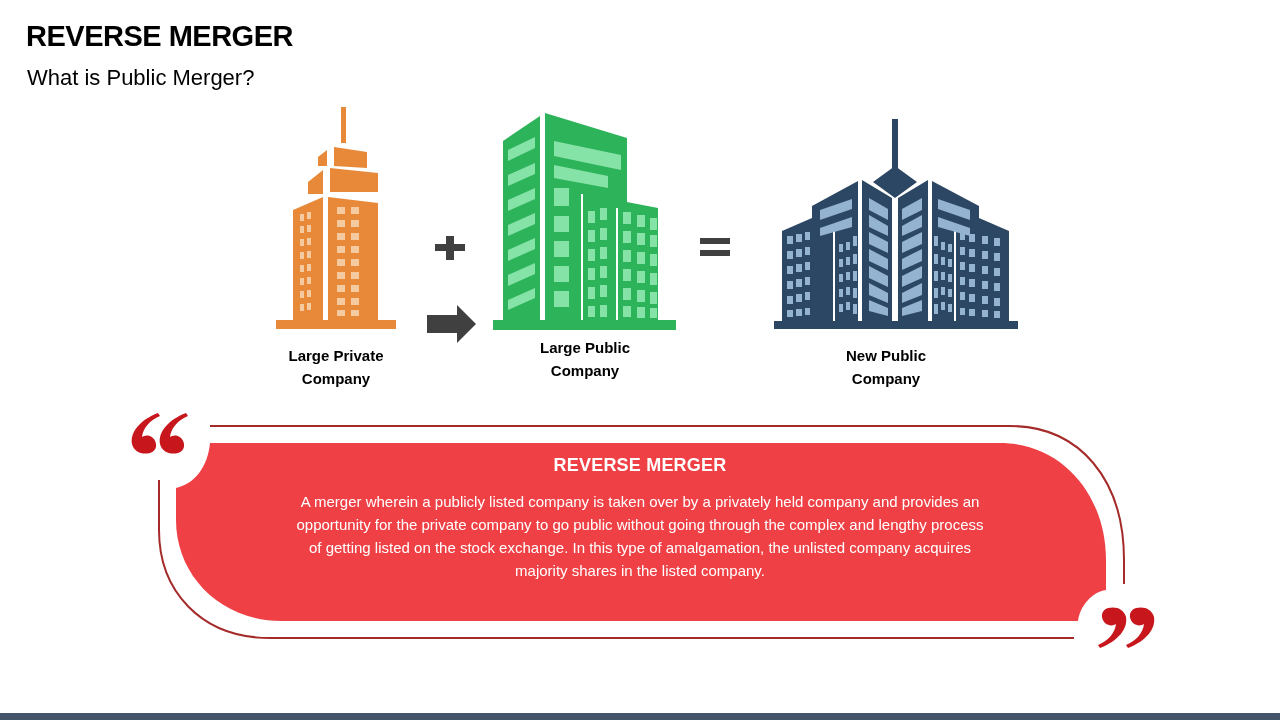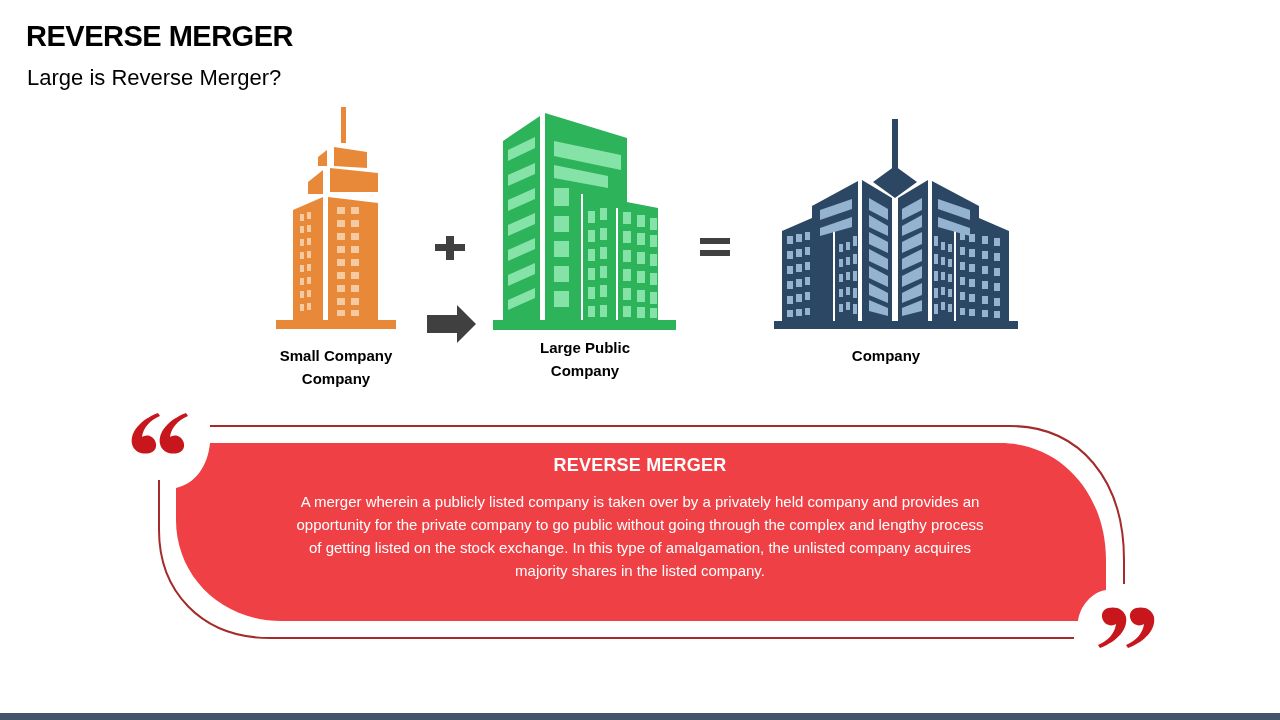--- a/index.html
+++ b/index.html
@@ -38,21 +38,21 @@
     }
     .bottom-bar {
       position: absolute; left: 0; top: 713px; width: 1280px; height: 7px;
       background: #44546a;
     }
   </style>
 </head>
 <body>
 
 <h1 class="title">REVERSE MERGER</h1>
-<h2 class="subtitle" style="font-weight:normal;">Large is Reverse Merger?</h2>
+<h2 class="subtitle" style="font-weight:normal;">What is Public Merger?</h2>
 
 <svg class="icon-abs" style="left:270px;top:100px;" width="135" height="232" viewBox="0 0 135 232">
   <rect x="71" y="7" width="5" height="36" fill="#e8893a"></rect>
   <polygon points="48,57 57,50 57,66 48,66" fill="#e8893a"></polygon>
   <polygon points="64,47 97,52 97,68 64,66" fill="#e8893a"></polygon>
   <polygon points="38,82 53,70 53,94 38,94" fill="#e8893a"></polygon>
   <polygon points="60,68 108,73 108,92 60,92" fill="#e8893a"></polygon>
   <polygon points="23,110 53,97 53,220 23,220" fill="#e8893a"></polygon>
   <polygon points="58,97 108,103 108,220 58,220" fill="#e8893a"></polygon>
   <rect x="6" y="220" width="120" height="9" fill="#e8893a"></rect>
@@ -267,28 +267,29 @@
       <rect x="210" y="180" width="6" height="8"></rect>
       <rect x="222" y="182" width="6" height="8"></rect>
     <rect x="188" y="192" width="5" height="7"></rect>
       <rect x="197" y="193" width="6" height="7"></rect>
       <rect x="210" y="194" width="6" height="7"></rect>
       <rect x="222" y="195" width="6" height="7"></rect>
   </g>
 </svg>
 
 <div class="caption" style="left:246px;top:344px;">
-  <span>Small Company</span>
+  <span>Large Private</span>
   <span>Company</span>
 </div>
 <div class="caption" style="left:495px;top:336px;">
   <span>Large Public</span>
   <span>Company</span>
 </div>
 <div class="caption" style="left:796px;top:344px;">
+  <span>New Public</span>
   <span>Company</span>
 </div>
 
 <svg class="quote-panel-svg" width="1280" height="720" viewBox="0 0 1280 720">
 
   <path d="M 210 426 L 1010 426 C 1080 426 1124 480 1124 560 L 1124 584
            M 1074 638 L 270 638 C 200 638 159 590 159 530 L 159 480" fill="none" stroke="#a52a2a" stroke-width="2"></path>
 
   <path d="M 222 443 L 1000 443 C 1062 443 1106 495 1106 560 L 1106 590
            C 1092 592 1080 606 1078 621 L 282 621

